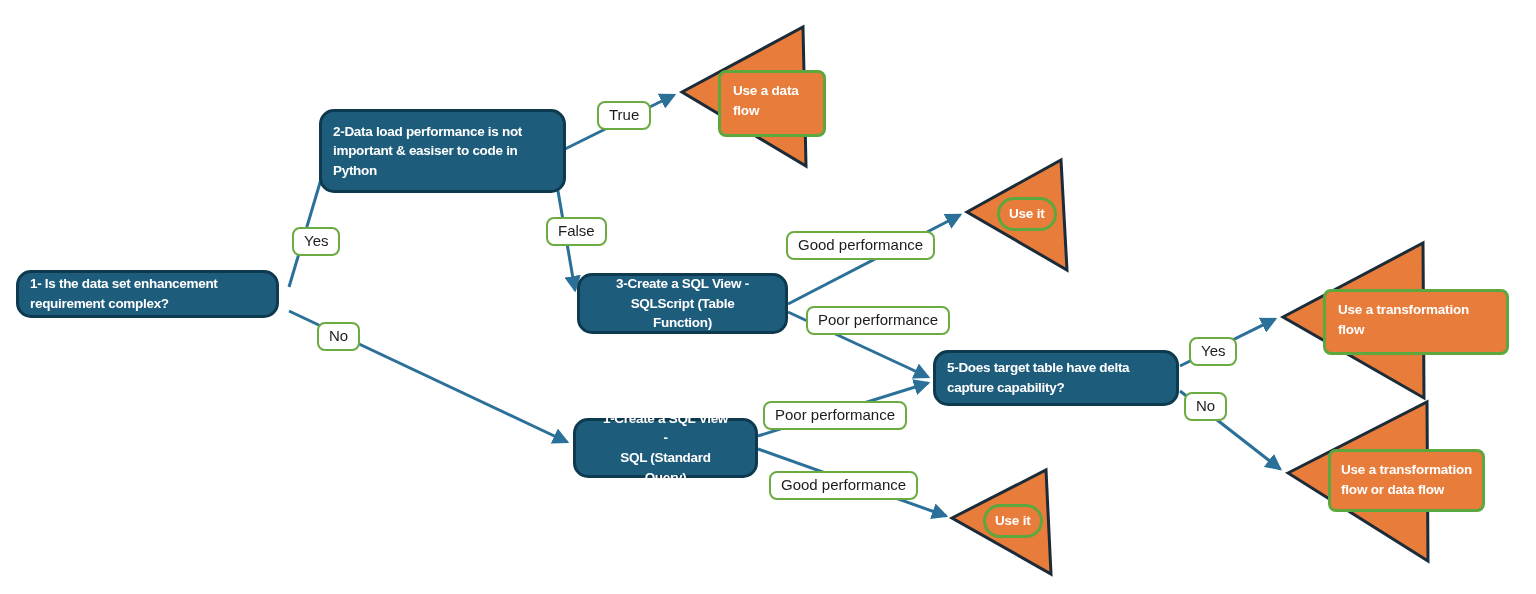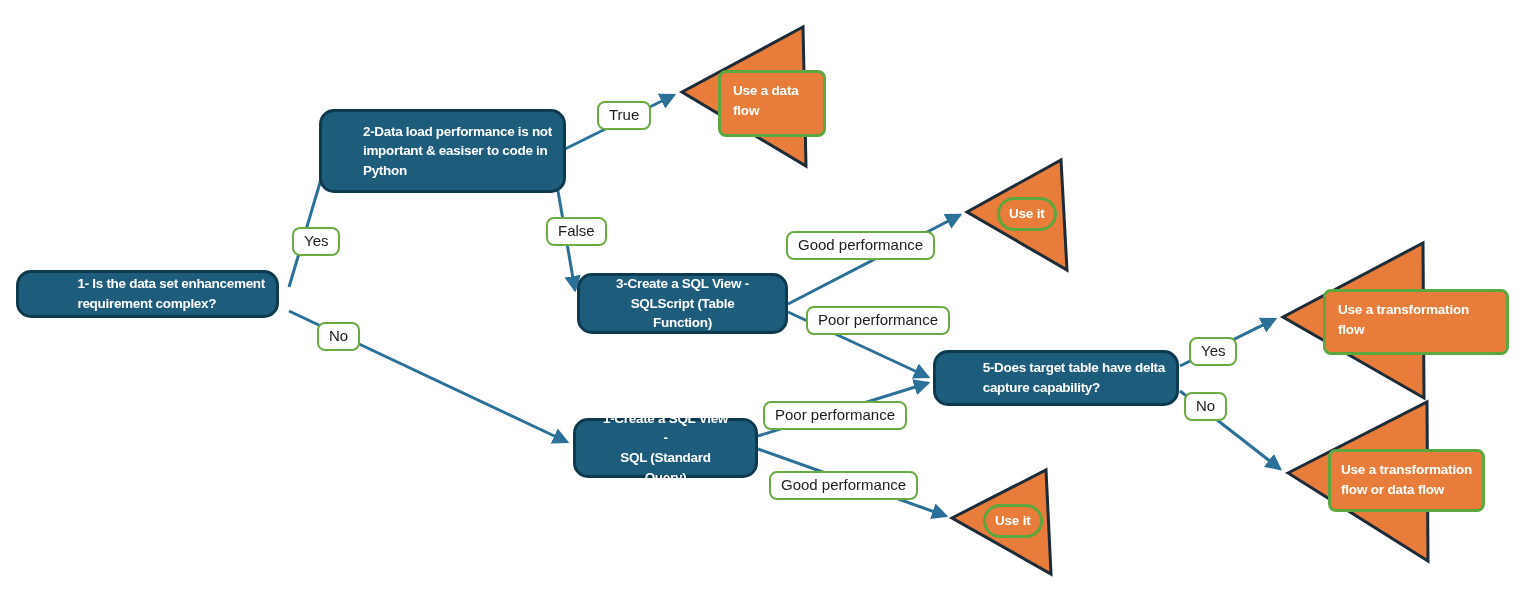--- a/index.html
+++ b/index.html
@@ -22,21 +22,20 @@
     border-radius: 15px;
     color: #ffffff;
     font-size: 13.5px;
     font-weight: bold;
     letter-spacing: -0.3px;
     line-height: 1.45;
     white-space: pre-line;
     display: flex;
     align-items: center;
     padding: 8px 11px;
-    justify-content: flex-end;
   }
   .node.center { justify-content: center; text-align: center; padding: 8px 24px; }
 
   
   .edge-label {
     position: absolute;
     box-sizing: border-box;
     background: #ffffff;
     border: 2.5px solid #6AAB42;
     border-radius: 8px;

